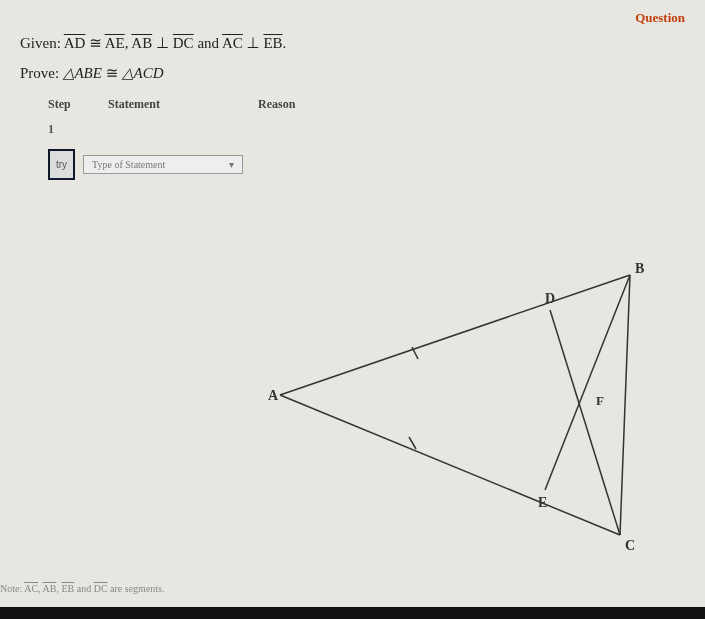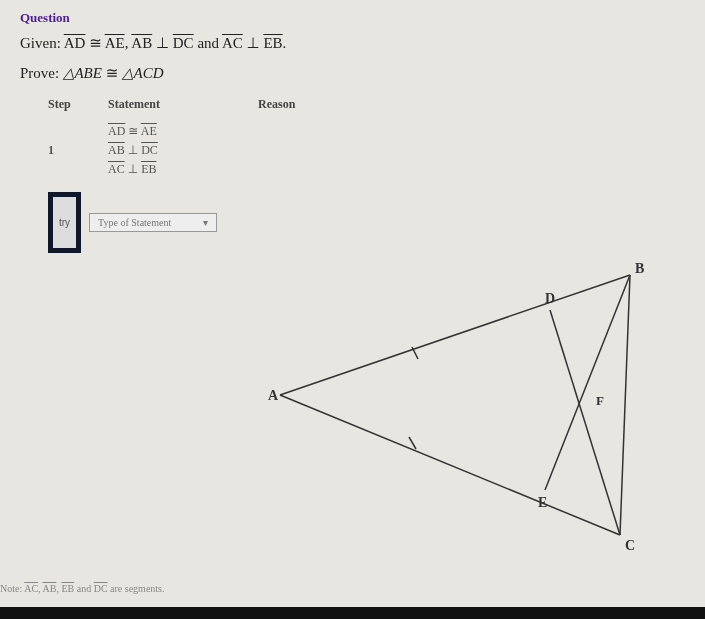--- a/index.html
+++ b/index.html
@@ -8,22 +8,23 @@
       background: #e8e6e0;
       width: 705px;
       height: 619px;
       padding: 10px 20px;
       color: #333;
       position: relative;
     }
     .question-label {
       font-size: 13px;
       font-weight: bold;
-      color: #4c1d95;
+      color: #c2410c;
       margin-bottom: 8px;
+      text-align: right;
     }
     .given-line, .prove-line {
       font-size: 15px;
       margin-bottom: 12px;
       color: #222;
     }
     .overline {
       text-decoration: overline;
     }
     .math-italic { font-style: italic; }
@@ -49,33 +50,33 @@
     }
     .proof-row .col-step { font-weight: bold; }
     .statement-group { line-height: 1.6; }
     .dropdown-row {
       display: flex;
       align-items: center;
       margin-top: 12px;
       gap: 8px;
     }
     .try-btn {
-      border: 5px solid #0f172a;
+      border: 2px solid #0f172a;
       background: #ddd;
       font-size: 10px;
-      padding: 20px 6px;
+      padding: 8px 6px;
       color: #555;
       cursor: pointer;
     }
     .dropdown {
       border: 1px solid #999;
       background: #eee;
       font-size: 10px;
       padding: 3px 8px;
-      width: 128px;
+      width: 160px;
       color: #777;
       display: flex;
       justify-content: space-between;
       align-items: center;
       cursor: pointer;
     }
     .diagram-area {
       position: absolute;
       top: 255px;
       left: 250px;
@@ -114,25 +115,20 @@
 </div>
 
 <div class="proof-table">
   <div class="proof-header">
     <div class="col-step">Step</div>
     <div class="col-statement">Statement</div>
     <div class="col-reason">Reason</div>
   </div>
   <div class="proof-row">
     <div class="col-step">1</div>
-    <div class="col-statement statement-group">
-      <div><span class="overline">AD</span><span> ≅ </span><span class="overline">AE</span></div>
-      <div><span class="overline">AB</span><span> ⊥ </span><span class="overline">DC</span></div>
-      <div><span class="overline">AC</span><span> ⊥ </span><span class="overline">EB</span></div>
-    </div>
   </div>
 
   <div class="dropdown-row">
     <button class="try-btn">try</button>
     <div class="dropdown">
       <span>Type of Statement</span>
       <span>▾</span>
     </div>
   </div>
 </div>

